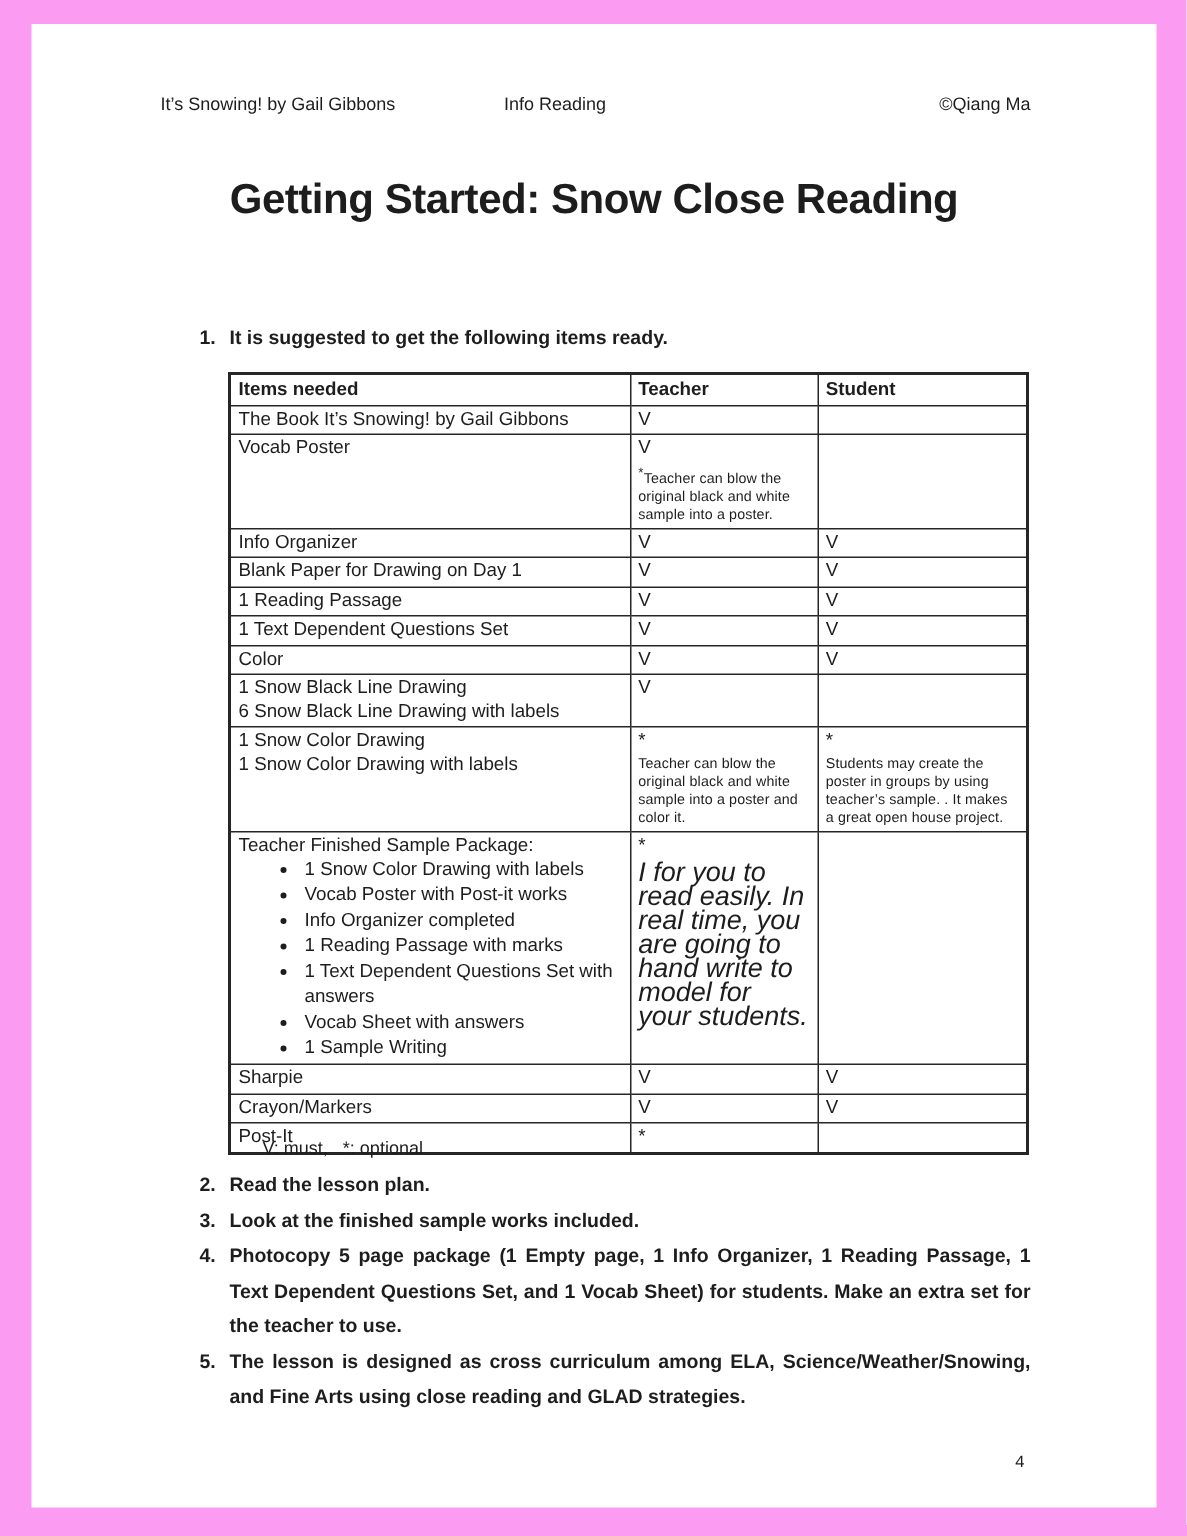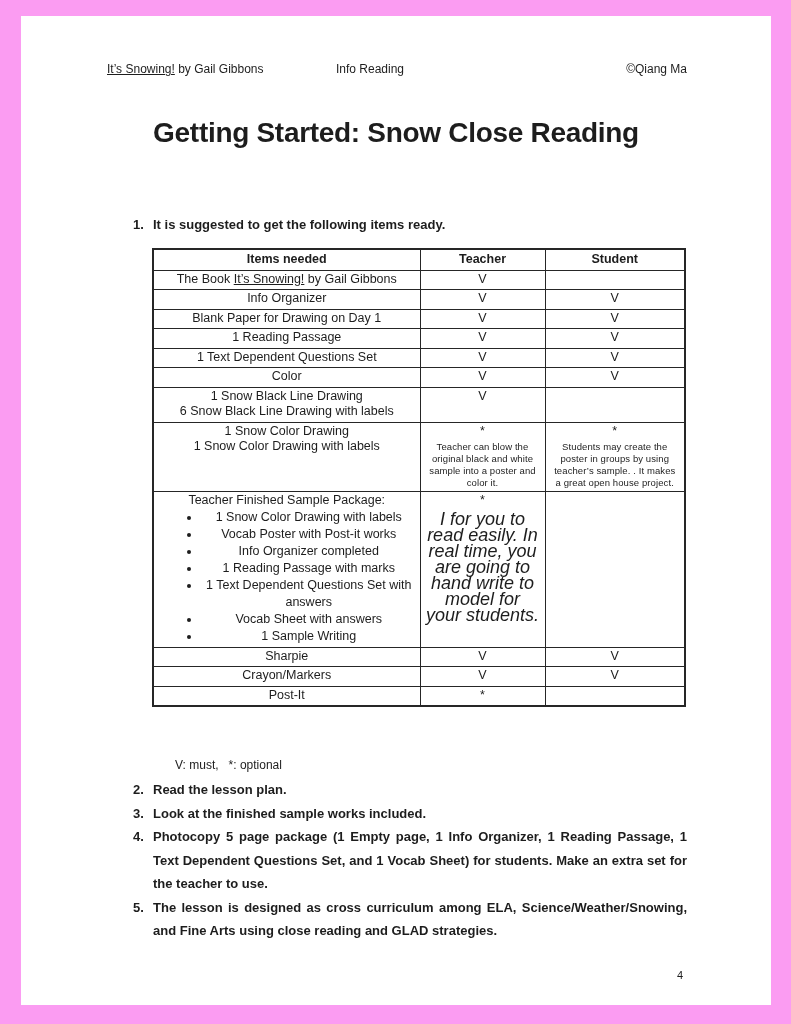--- a/index.html
+++ b/index.html
@@ -12,21 +12,21 @@
   }
   .frame {
     width: 791px; height: 1024px;
     padding: 16px 20px 19px 21px;
   }
   .page {
     position: relative;
     width: 100%; height: 100%;
     background: #ffffff;
   }
-  .u { text-decoration: underline; }
+  .u { }
 
   .doc-header {
     position: absolute; top: 46px; left: 86px; right: 84px;
     display: flex; justify-content: space-between; align-items: baseline;
     font-size: 12px;
   }
   .dh-center { position: absolute; left: 0; right: 54px; text-align: center; }
   .dh-right { position: relative; }
 
   h1.title {
@@ -43,21 +43,21 @@
 
   table.items {
     position: absolute; top: 232px; left: 131px;
     width: 532px; border-collapse: collapse; table-layout: fixed;
     border: 2px solid #262626;
   }
   table.items th, table.items td {
     border: 1px solid #262626;
     padding: 1px 5px 2px 5px;
     font-size: 12.5px; line-height: 15.5px;
-    vertical-align: top; text-align: center;
+    vertical-align: top; text-align: left;
   }
   table.items th { font-weight: 700; padding-top: 2px; }
   .note {
     font-size: 9.5px; line-height: 12px; margin-top: 2px;
     letter-spacing: 0.1px;
   }
   .note sup { font-size: 9px; }
   .mark { line-height: 15.5px; }
   .bignote { font-size: 18px; line-height: 16px; margin-top: 2px; font-style: italic; }
   ul.pkg {
@@ -115,20 +115,28 @@
         <tr>
           <th>Items needed</th>
           <th>Teacher</th>
           <th>Student</th>
         </tr>
       </thead>
       <tbody>
         <tr>
           <td><span>The Book </span><span class="u">It’s Snowing!</span><span> by Gail Gibbons</span></td>
           <td>V</td>
+          <td></td>
+        </tr>
+        <tr>
+          <td>Vocab Poster</td>
+          <td>
+            <div class="mark">V</div>
+            <div class="note"><sup>*</sup><span>Teacher can blow the original black and white sample into a poster.</span></div>
+          </td>
           <td></td>
         </tr>
         <tr>
           <td>Info Organizer</td>
           <td>V</td>
           <td>V</td>
         </tr>
         <tr>
           <td>Blank Paper for Drawing on Day 1</td>
           <td>V</td>

